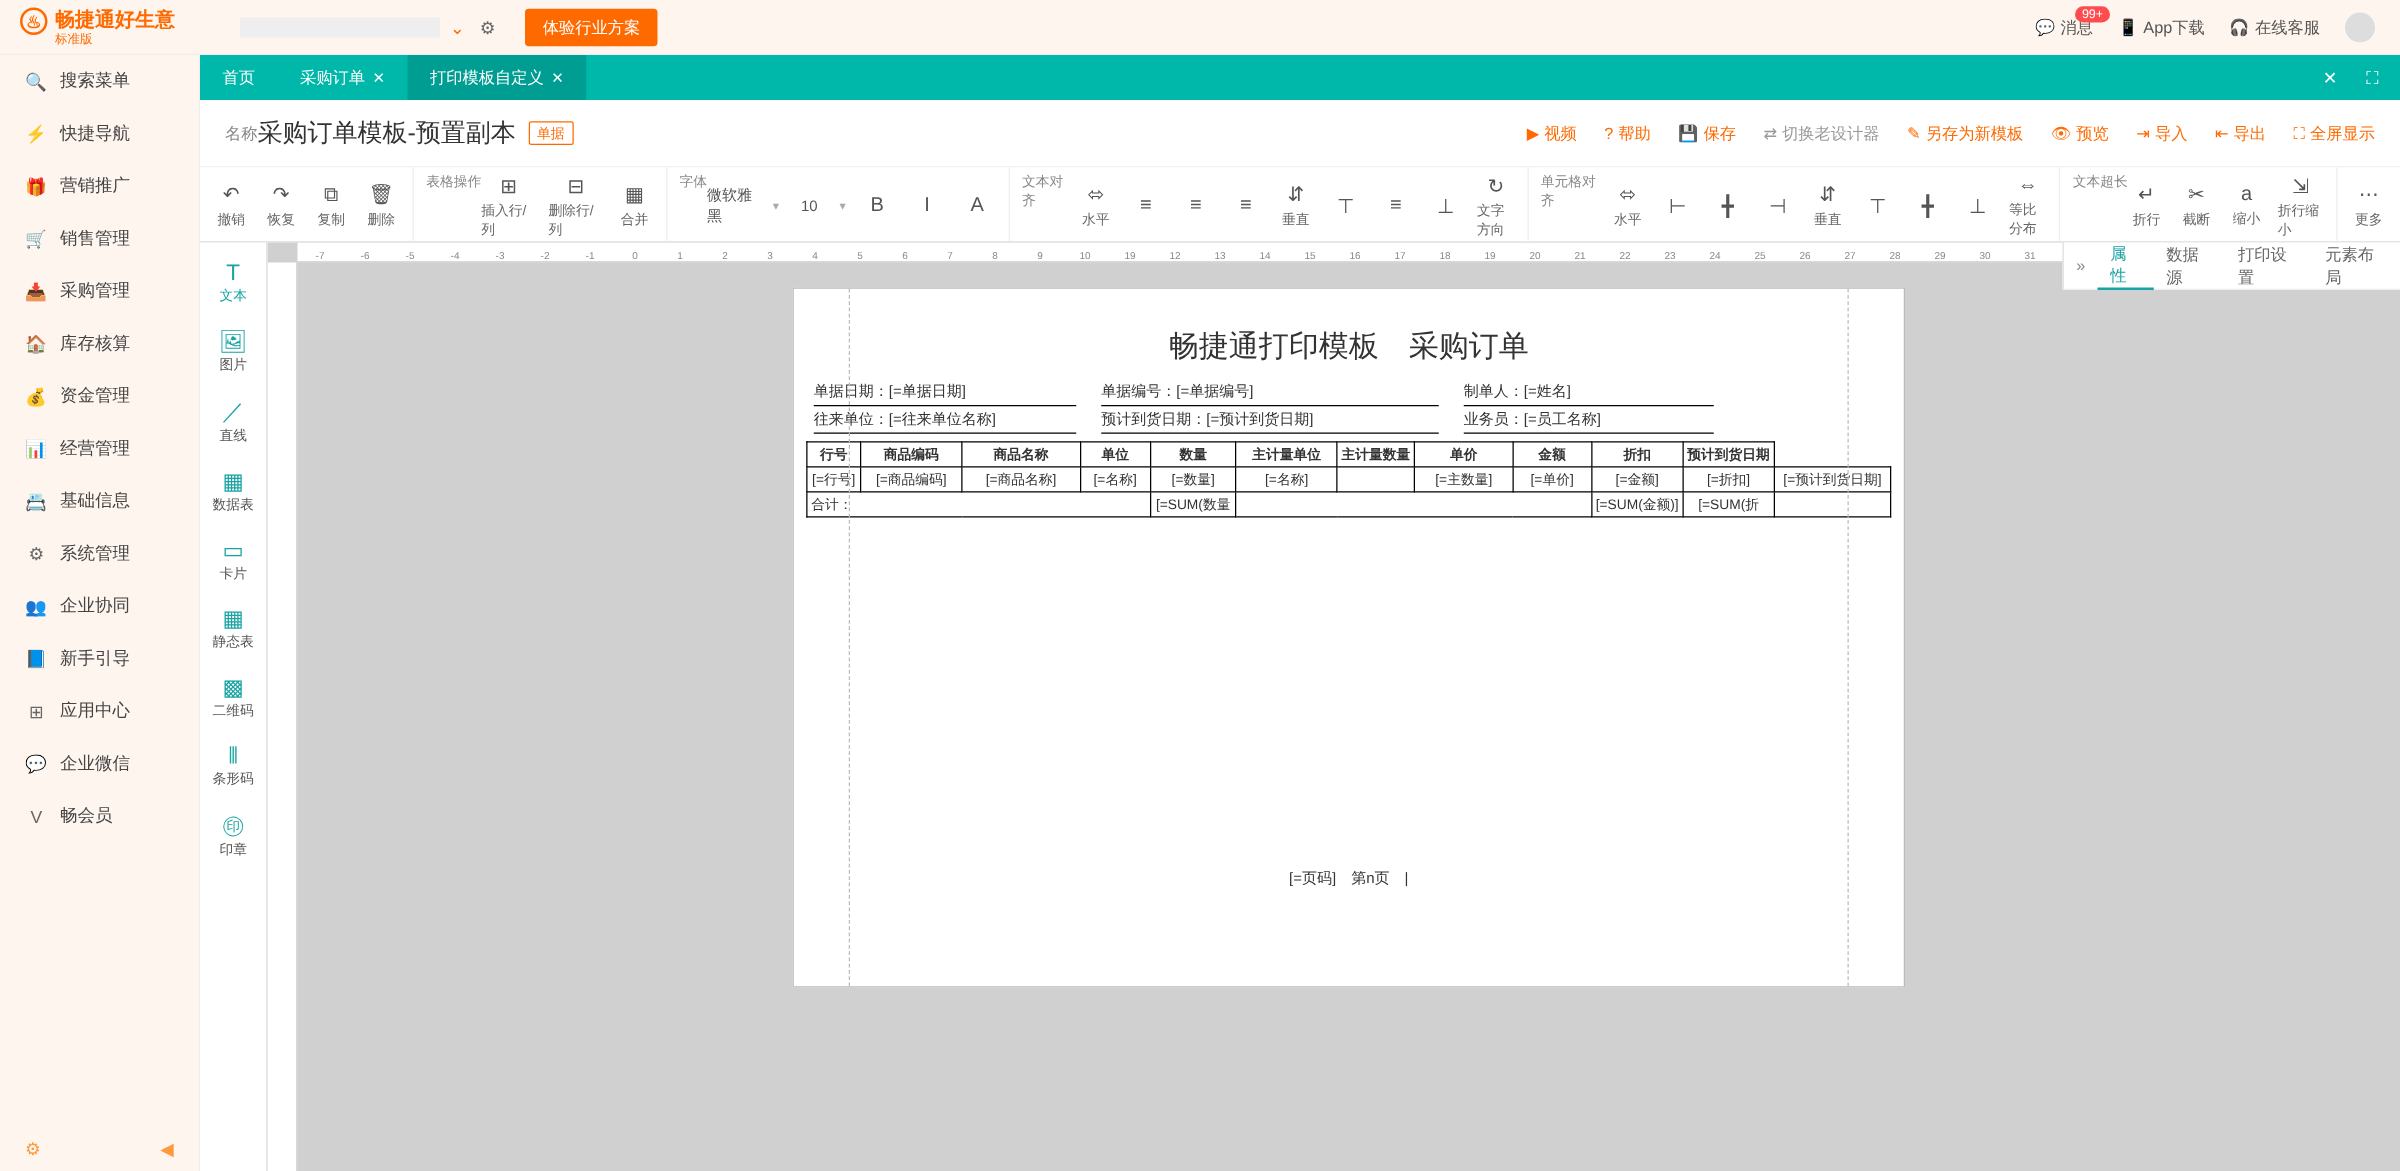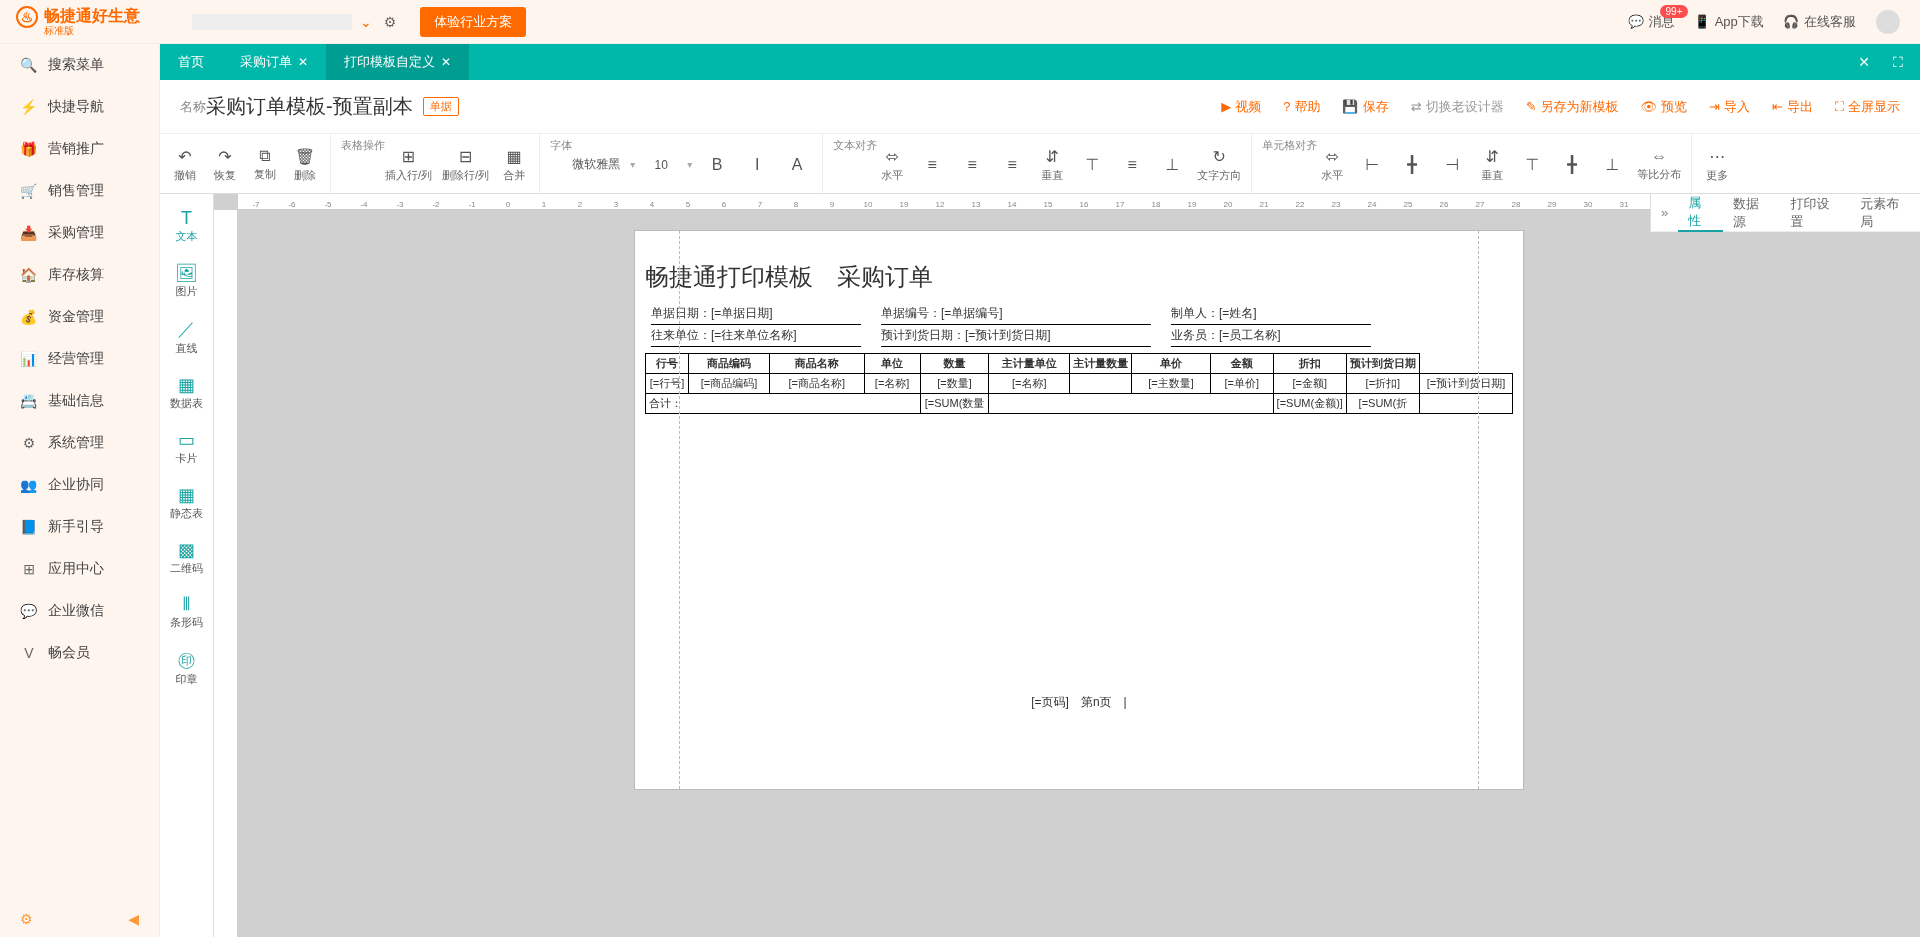--- a/index.html
+++ b/index.html
@@ -53,21 +53,21 @@
 .ins-btn{display:flex;flex-direction:column;align-items:center;font-size:11px;color:#555;padding:6px 0;cursor:pointer;width:100%}
 .ins-btn .iicon{font-size:18px;color:#1aa3a3}
 .ins-btn.active{color:#1aa3a3}
 .canvas-wrap{flex:1;position:relative;overflow:hidden}
 .hruler{position:absolute;left:24px;right:0;top:0;height:16px;background:#fff;border-bottom:1px solid #ccc;font-size:8px;color:#888;display:flex;align-items:flex-end}
 .hruler span{width:36px;flex:none;text-align:center}
 .vruler{position:absolute;left:0;top:16px;bottom:0;width:24px;background:#fff;border-right:1px solid #ccc}
 .canvas-inner{position:absolute;left:24px;top:16px;right:0;bottom:0;overflow:auto;background:#d0d0d0}
 .page{width:890px;min-height:560px;background:#fff;margin:20px auto 40px;position:relative;padding:30px 10px;border:1px solid #bbb}
 .page-margin{position:absolute;left:44px;right:44px;top:0;bottom:0;border-left:1px dashed #bbb;border-right:1px dashed #bbb;pointer-events:none}
-.doc-title{font-family:Liberation Sans, sans-serif;font-size:24px;margin-bottom:10px}
+.doc-title{text-align:center;font-family:Liberation Sans, sans-serif;font-size:24px;margin-bottom:10px}
 .hdr-row{display:flex;padding:0 6px;font-size:12px}
 .hdr-cell{display:flex;border-bottom:1px solid #000;margin-right:20px;padding:2px 0}
 .hdr-cell.w1{width:210px}
 .hdr-cell.w2{width:270px}
 .hdr-cell.w3{width:200px}
 .ptable{width:100%;border-collapse:collapse;font-size:11px;margin-top:6px}
 .ptable th,.ptable td{border:1px solid #000;padding:2px 3px;text-align:center;white-space:nowrap;overflow:hidden}
 .ptable td.left{text-align:left}
 .footer{text-align:center;font-size:12px;margin-top:280px}
 
@@ -368,20 +368,41 @@
         </div>
         <div class="rb-btn">
           <span class="ricon">╋</span>
         </div>
         <div class="rb-btn">
           <span class="ricon">⊥</span>
         </div>
         <div class="rb-btn">
           <span class="ricon">⇔</span>
           <span>等比分布</span>
+        </div>
+      </div>
+  </div>
+  <div class="ribbon-group">
+    <div class="gtitle">文本超长</div>
+    <div class="gbody" id="g6">
+        <div class="rb-btn">
+          <span class="ricon">↵</span>
+          <span>折行</span>
+        </div>
+        <div class="rb-btn">
+          <span class="ricon">✂</span>
+          <span>截断</span>
+        </div>
+        <div class="rb-btn">
+          <span class="ricon">a</span>
+          <span>缩小</span>
+        </div>
+        <div class="rb-btn">
+          <span class="ricon">⇲</span>
+          <span>折行缩小</span>
         </div>
       </div>
   </div>
   <div class="ribbon-group" style="border-right:none">
     <div class="gtitle"></div>
     <div class="gbody">
         <div class="rb-btn">
           <span class="ricon">⋯</span>
           <span>更多</span>
         </div>

